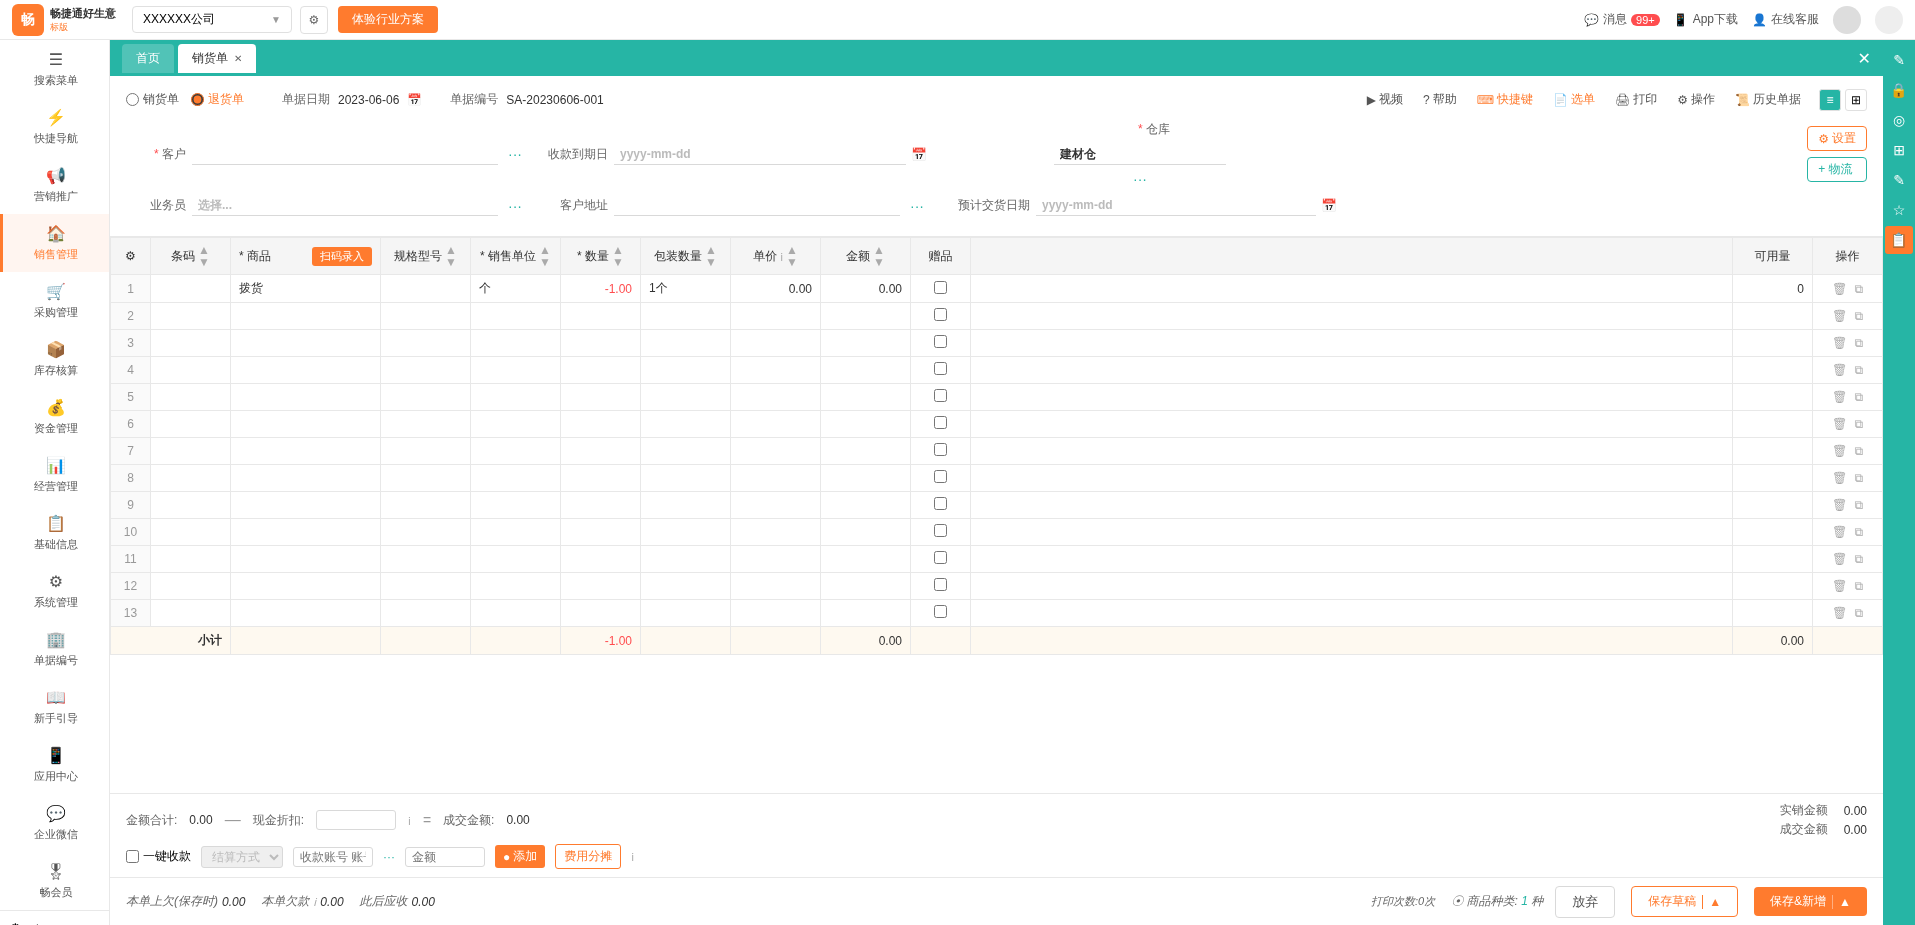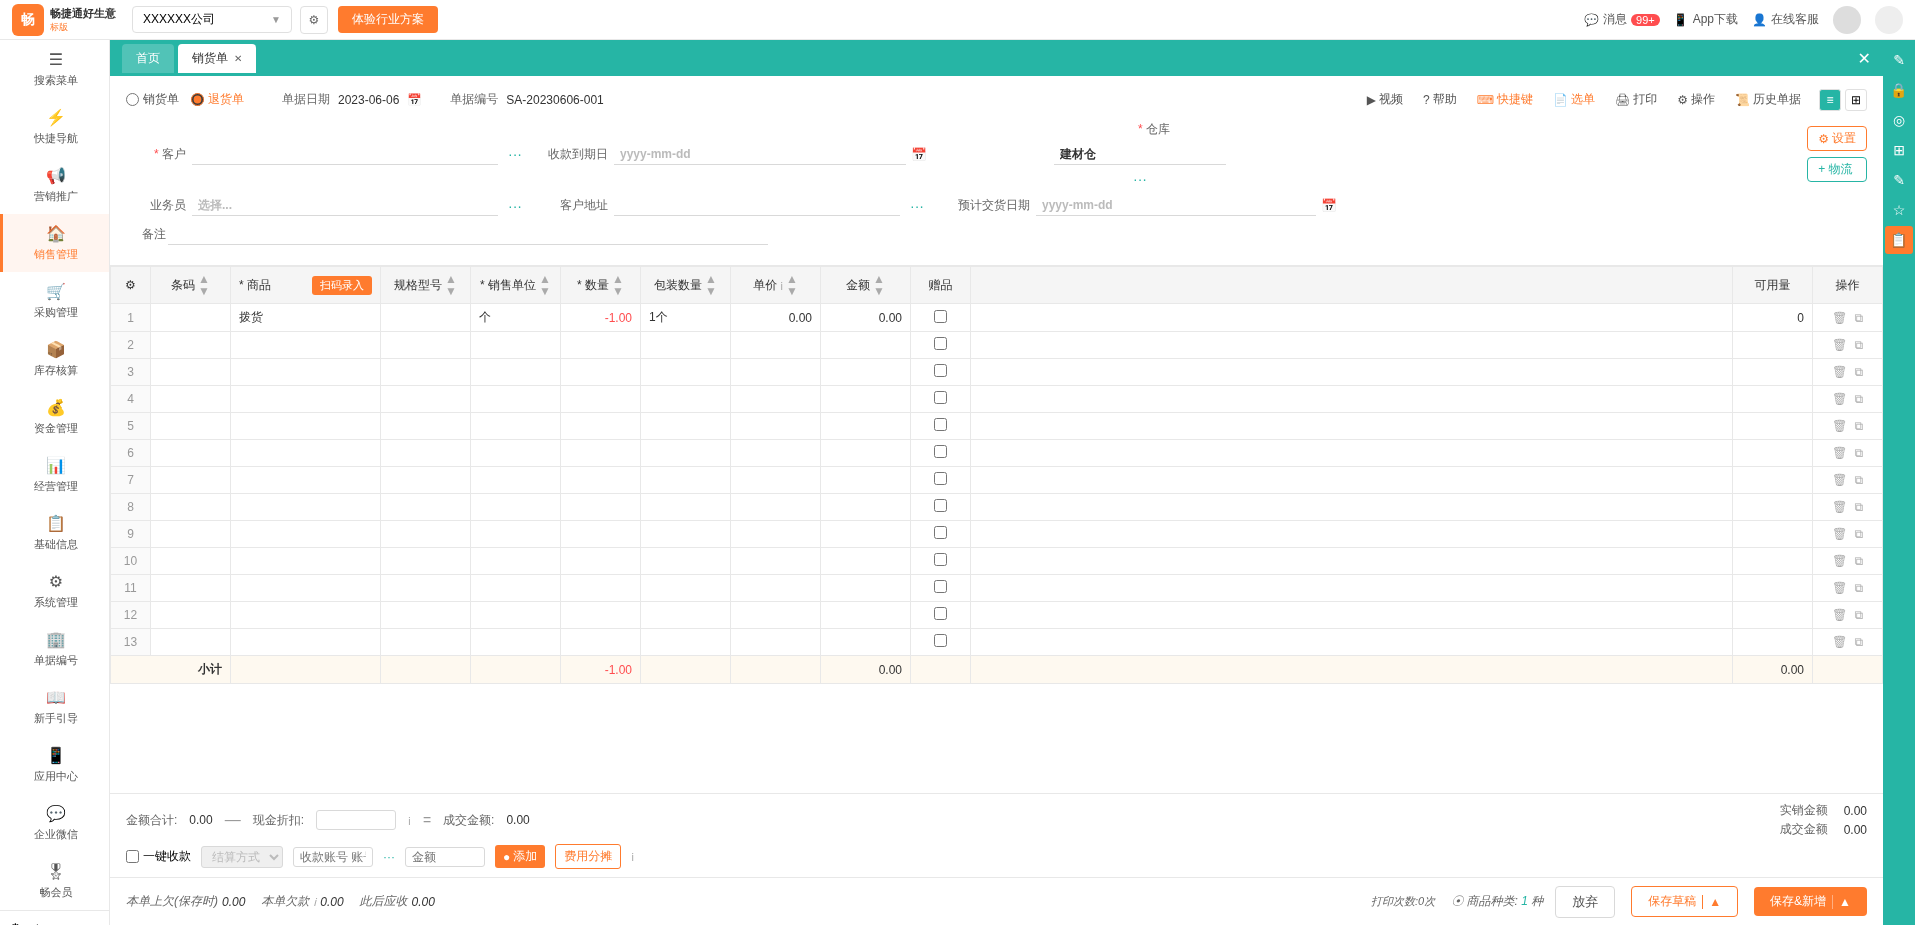--- a/index.html
+++ b/index.html
@@ -457,24 +457,20 @@
             <input class="field-input" type="text" placeholder="" style="">
             <span class="field-more">···</span>
           </div>
           <div class="form-field" style="max-width:380px;margin-left:28px;">
             <span class="field-label">预计交货日期</span>
             <input class="field-input" type="text" placeholder="yyyy-mm-dd" style="">
             <span class="field-cal">📅</span>
           </div>
         </div>
 
-        <div class="form-row">
-          <span class="field-label" style="min-width:40px;text-align:right;color:#666;">备注</span>
-          <input class="field-input" type="text" placeholder="" style="max-width: 600px;">
-        </div>
       </div>
 
       <div style="position:absolute;right:16px;top:50px;display:flex;flex-direction:column;gap:6px;">
         <button class="side-btn-setting">
           <span>⚙</span>
           <span>设置</span>
         </button>
         <button class="side-btn-logistics">
           <span>+ 物流</span>
         </button>

